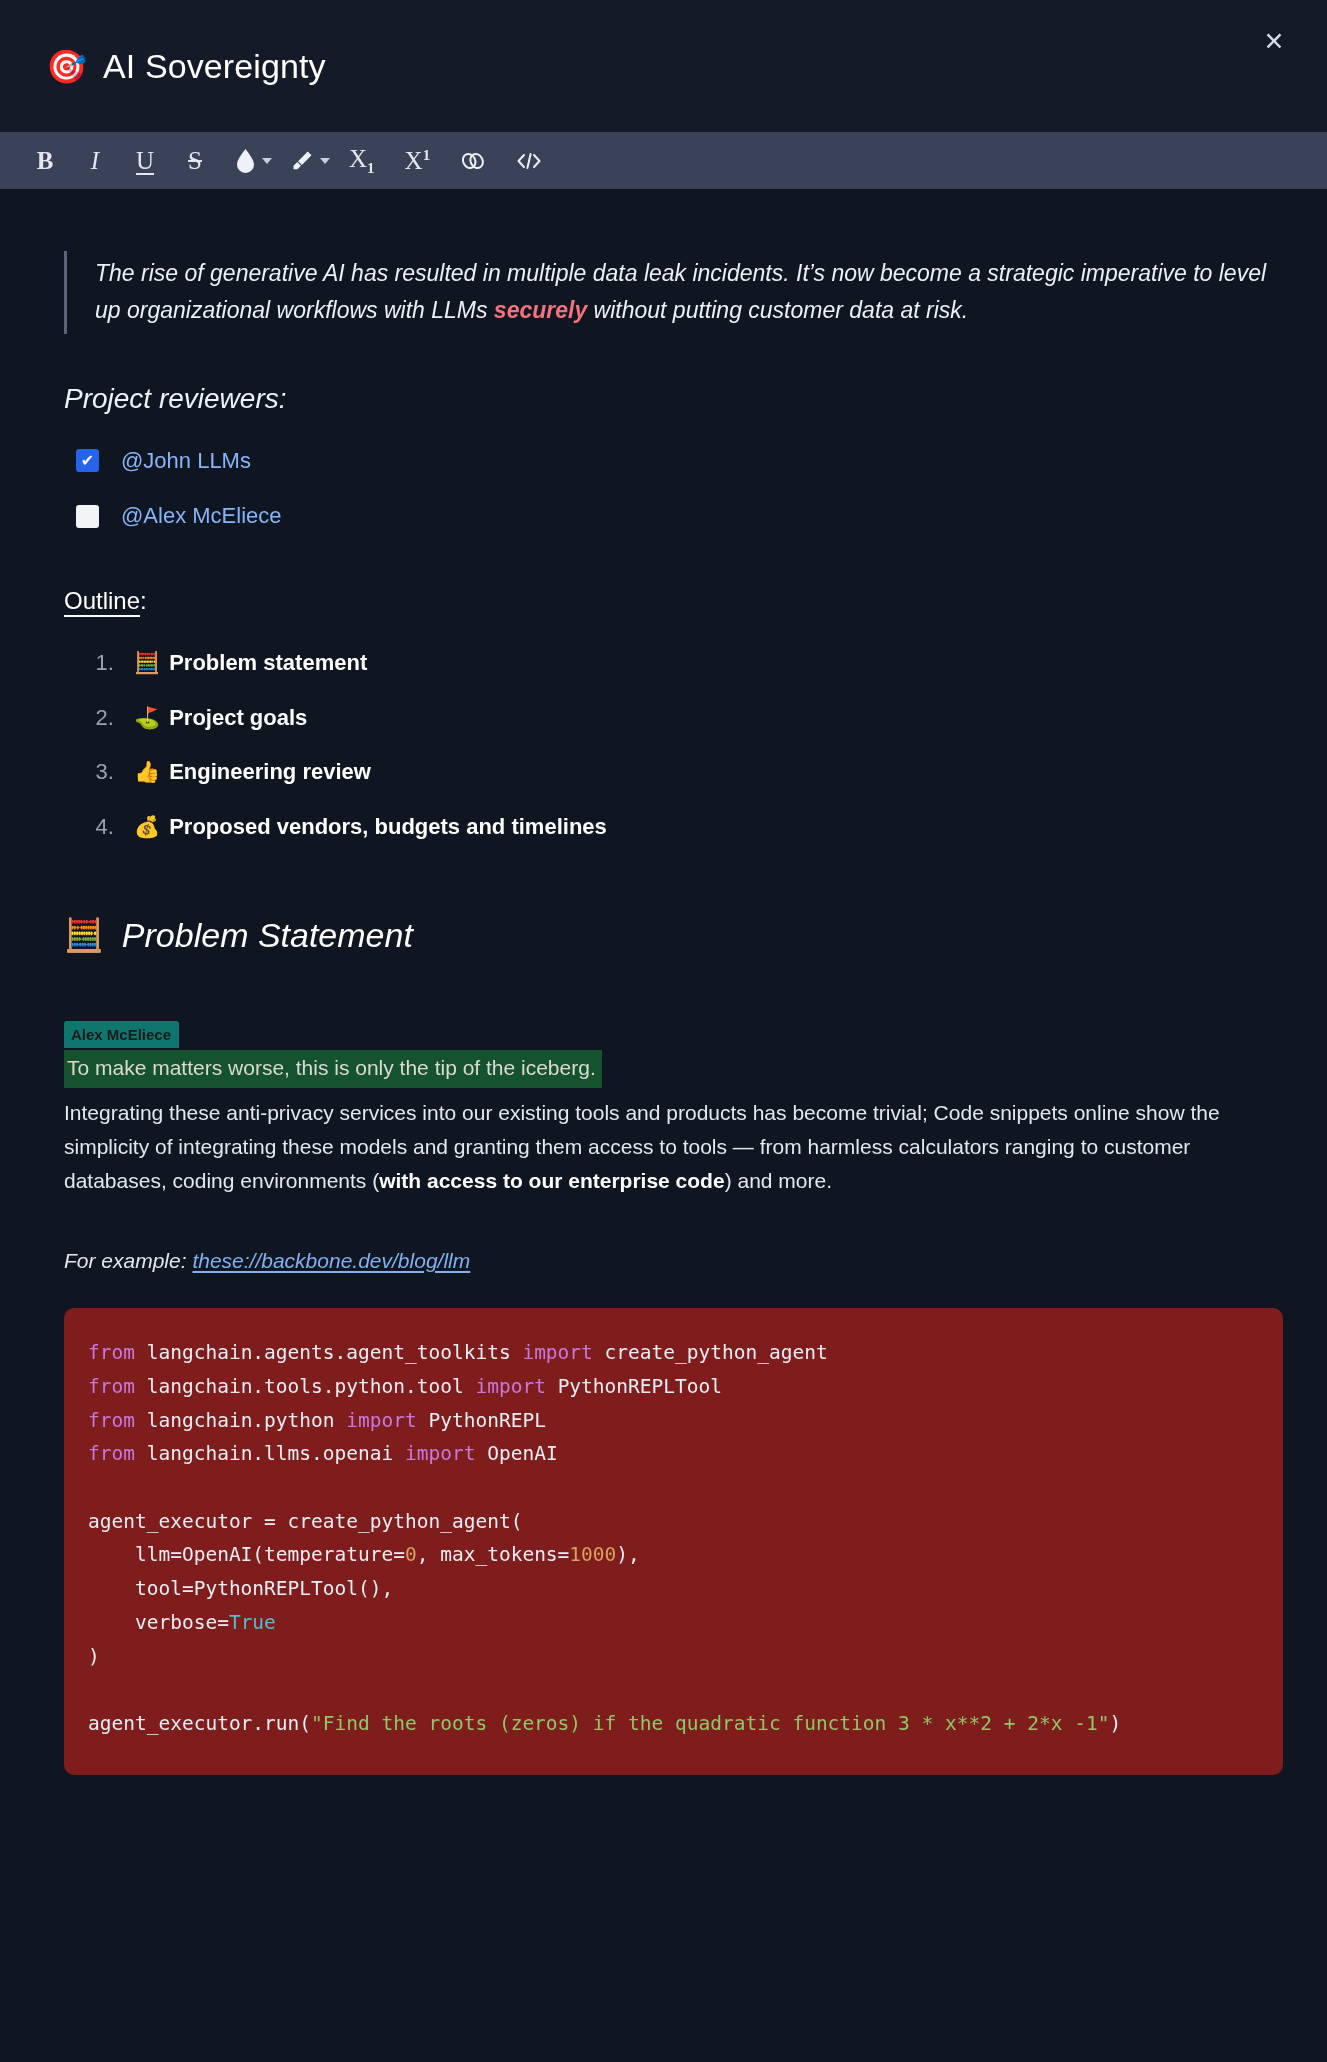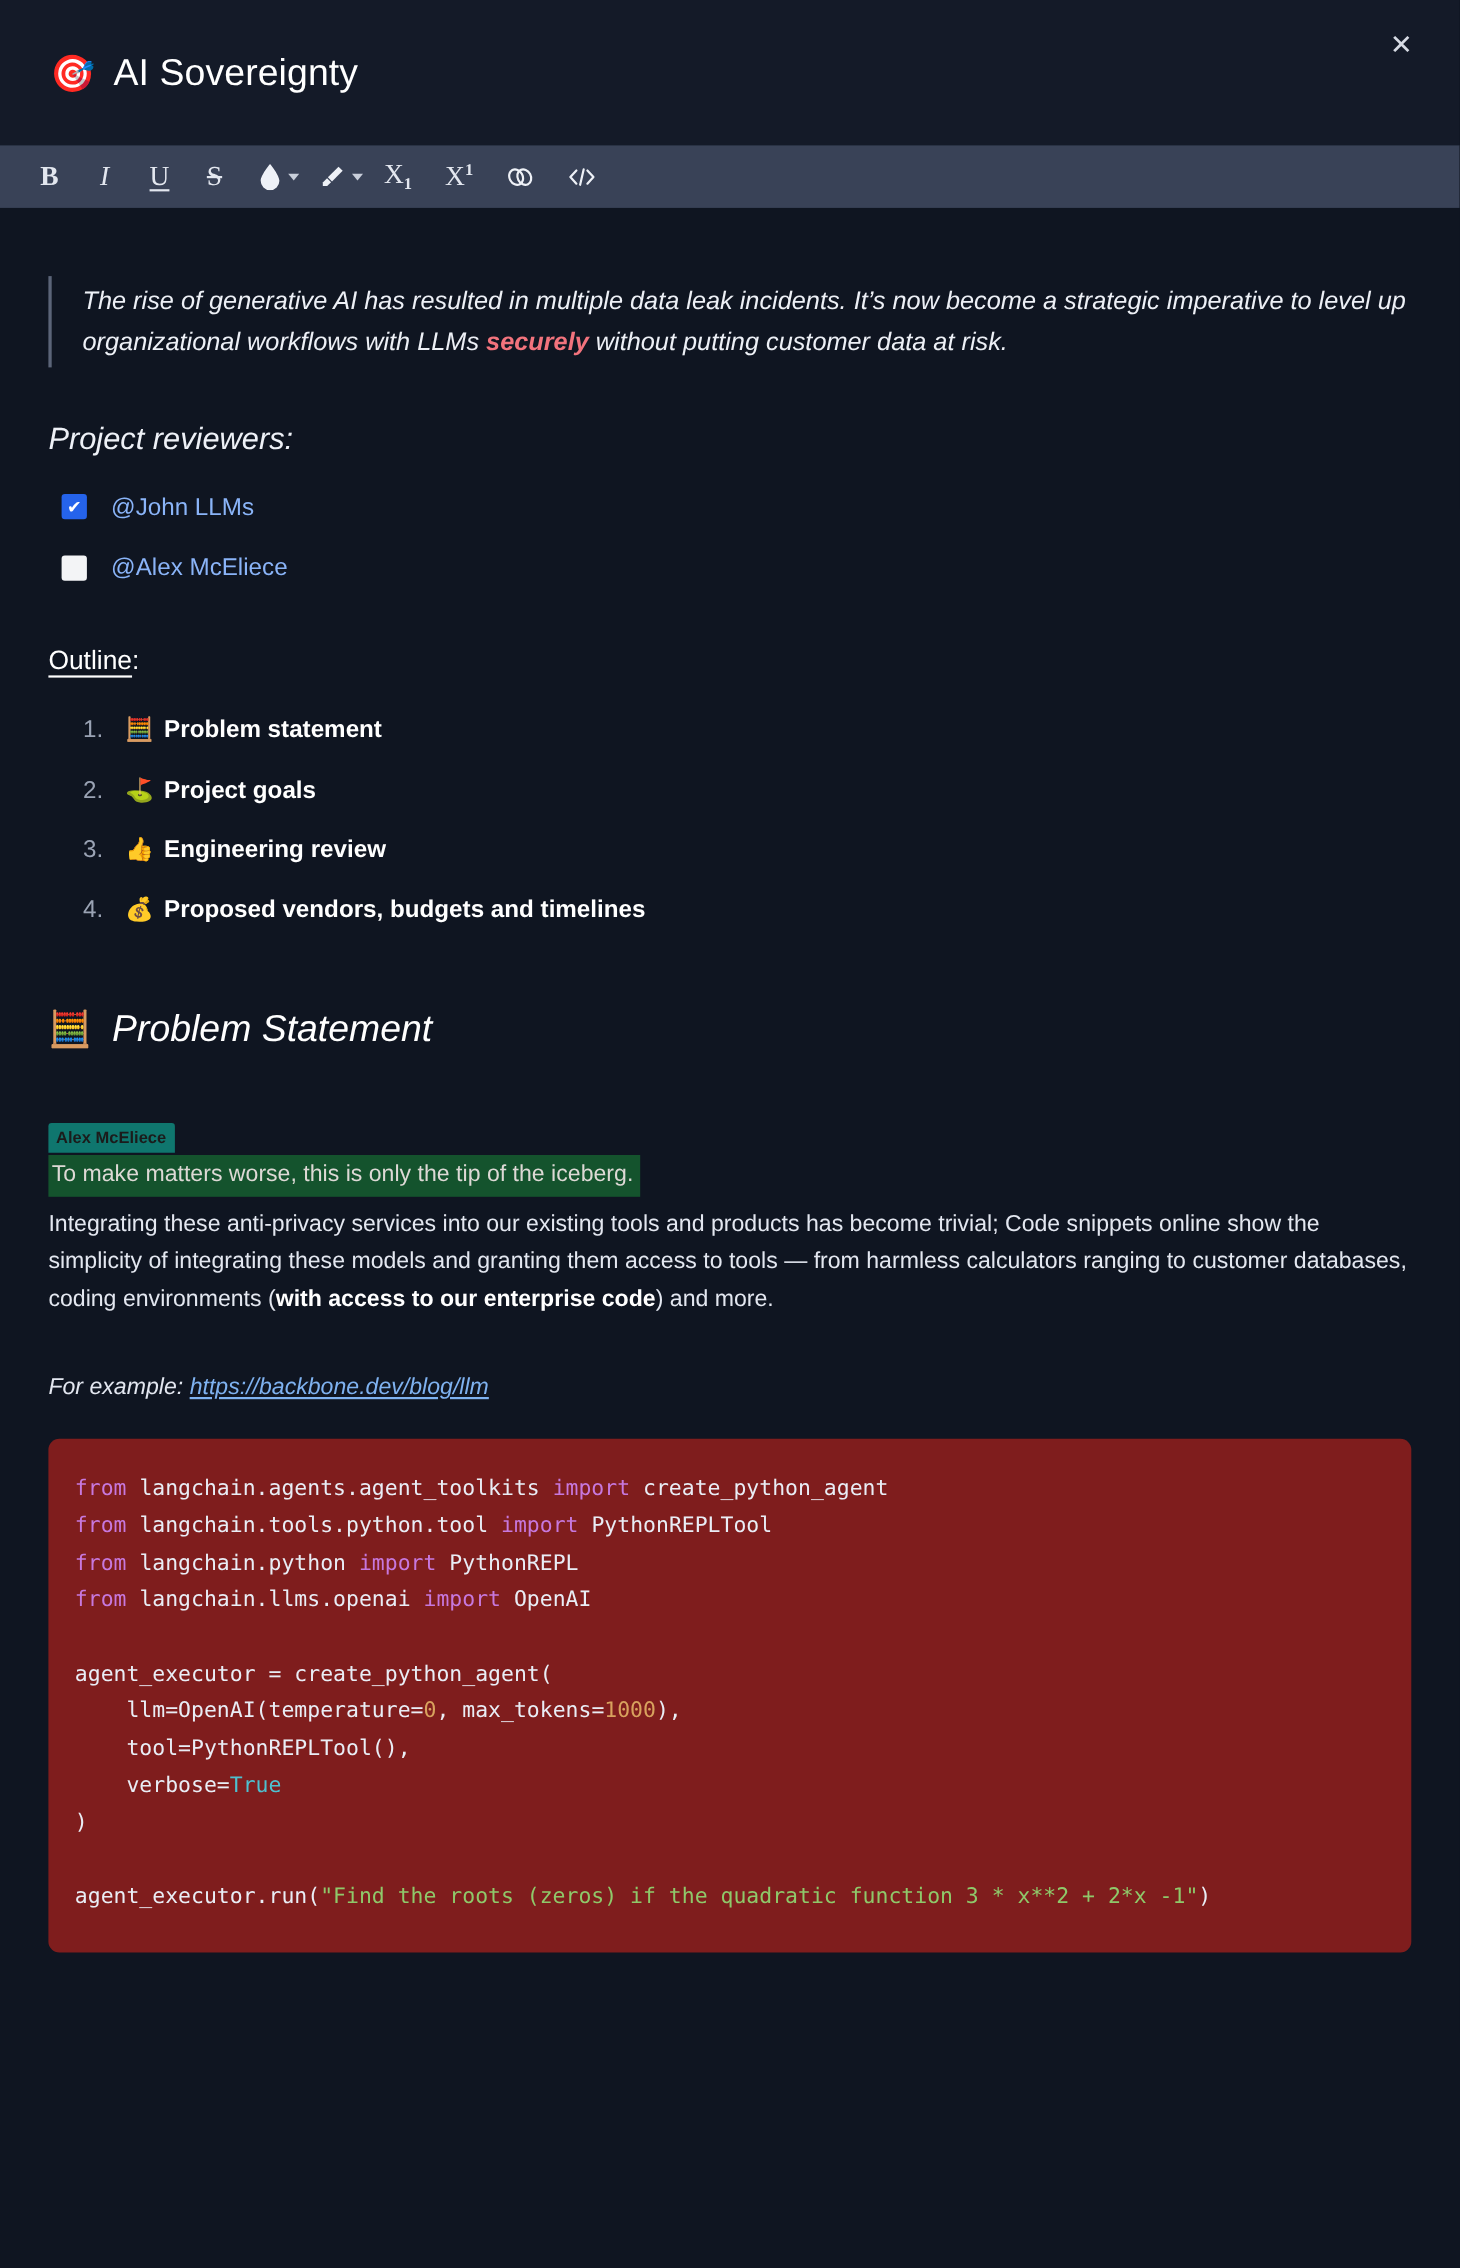--- a/index.html
+++ b/index.html
@@ -91,21 +91,21 @@
     width: 0; height: 0;
     border-left: 5px solid transparent;
     border-right: 5px solid transparent;
     border-top: 6px solid #c9cfdb;
     cursor: pointer;
   }
   .tb-icon svg { display: block; }
 
   
   .doc {
-    padding: 62px 44px 40px 44px;
+    padding: 62px 44px 40px 64px;
     font-size: 21px;
     line-height: 1.62;
     color: #e4e8f1;
   }
 
   blockquote.quote {
     margin: 0 0 42px 0;
     padding: 4px 0 4px 28px;
     border-left: 3px solid #5b6478;
     font-style: italic;
@@ -380,21 +380,21 @@
   </h1>
 
 
   <div class="comment-block">
     <span class="comment-badge">Alex McEliece</span>
     <span class="comment-text">To make matters worse, this is only the tip of the iceberg.</span>
   </div>
 
   <p class="body-par"><span>Integrating these anti-privacy services into our existing tools and products has become trivial; Code snippets online show the simplicity of integrating these models and granting them access to tools — from harmless calculators ranging to customer databases, coding environments (</span><b>with access to our enterprise code</b><span>) and more.</span></p>
 
-  <p class="example-line"><span>For example:</span>&nbsp;<a>https://backbone.dev/blog/llm</a></p>
+  <p class="example-line"><span>For example:</span>&nbsp;<a>these://backbone.dev/blog/llm</a></p>
 
   <pre class="code-block"><span class="k">from</span><span> langchain.agents.agent_toolkits </span><span class="k">import</span><span> create_python_agent</span>
 <span class="k">from</span><span> langchain.tools.python.tool </span><span class="k">import</span><span> PythonREPLTool</span>
 <span class="k">from</span><span> langchain.python </span><span class="k">import</span><span> PythonREPL</span>
 <span class="k">from</span><span> langchain.llms.openai </span><span class="k">import</span><span> OpenAI</span>
 <span></span>
 <span>agent_executor = create_python_agent(</span>
 <span>    llm=OpenAI(temperature=</span><span class="nm">0</span><span>, max_tokens=</span><span class="nm">1000</span><span>),</span>
 <span>    tool=PythonREPLTool(),</span>
 <span>    verbose=</span><span class="bl">True</span>

